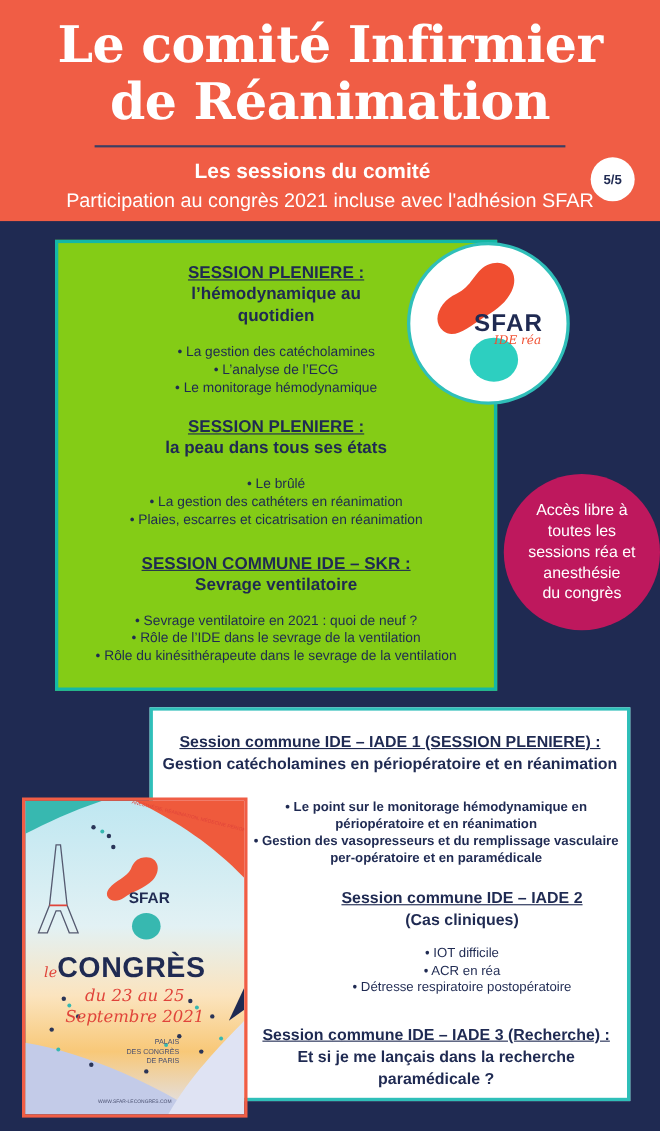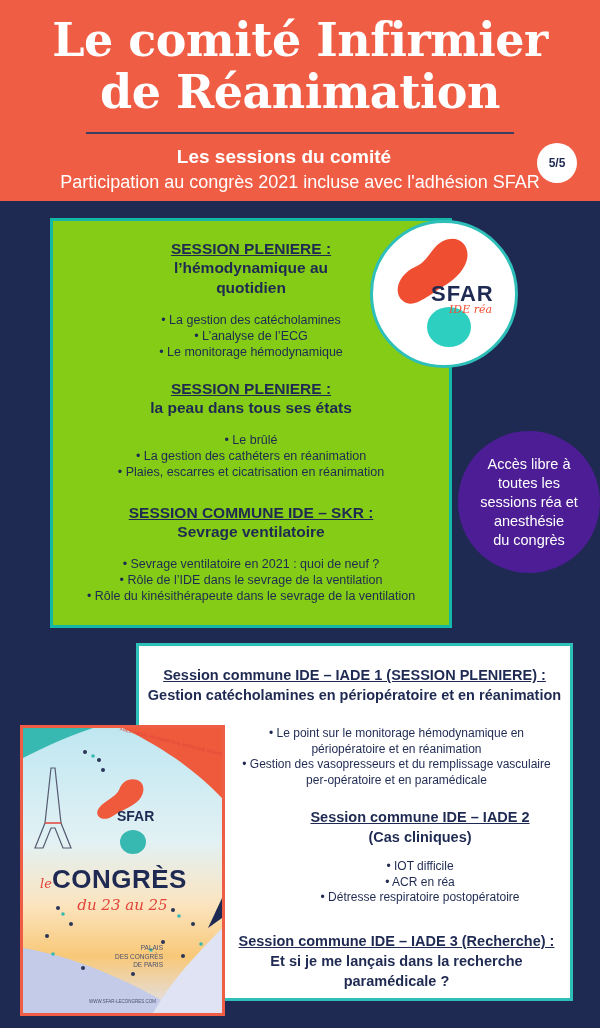--- a/index.html
+++ b/index.html
@@ -14,21 +14,21 @@
   .box1 { position:absolute; left:38px; top:218px; width:396px; height:404px; background:#84cc16; border:3px solid #14b8a6;margin-left:12px; }
   .box2 { position:absolute; left:136px; top:643px; width:431px; height:352px; background:#fff; border:3px solid #2fbfb9; }
   .sec { position:absolute; left:0; width:100%; text-align:center; color:#1f2a52; }
   .sec .h { font-weight:bold; font-size:15.5px; line-height:19px; text-decoration:underline; }
   .sec .s { font-weight:bold; font-size:15.5px; line-height:20px; }
   .sec ul { list-style:none; padding:0; margin:14px 0 0 0; font-size:12.5px; line-height:16px; }
   .box2 .sec .h, .box2 .sec .s { font-size:14.5px; }
   .box2 .sec ul { font-size:12px; line-height:15.5px; }
 
   .logo { position:absolute; left:370px; top:220px; width:148px; height:148px; border-radius:50%; background:#fff; border:3px solid #2fbfb9; box-sizing:border-box; overflow:hidden; }
-  .acces { position:absolute; left:458px; top:431px; width:142px; height:142px; border-radius:50%; background:#4c1d95; color:#fff; display:flex; align-items:center; justify-content:center; text-align:center; font-size:14.5px; line-height:19px; padding:0 4px; box-sizing:border-box; }
+  .acces { position:absolute; left:458px; top:431px; width:142px; height:142px; border-radius:50%; background:#be185d; color:#fff; display:flex; align-items:center; justify-content:center; text-align:center; font-size:14.5px; line-height:19px; padding:0 4px; box-sizing:border-box; }
 
   .poster { position:absolute; left:20px; top:725px; width:205px; height:291px; border:3px solid #f05d45; box-sizing:border-box; overflow:hidden; background:linear-gradient(180deg,#bfe7f1 0%, #e2f1f4 40%, #fbe4bf 62%, #f8c878 80%, #dfe3f2 100%); }
 </style>
 </head>
 <body>
 
 <div class="header">
   <div class="title">
     <div>Le comité Infirmier</div>
     <div>de Réanimation</div>
@@ -87,21 +87,21 @@
     <div>anesthésie</div>
     <div>du congrès</div>
   </div>
 </div>
 
 <div class="box2">
   <div class="sec" style="top:20px;">
     <div class="h">Session commune IDE – IADE 1 (SESSION PLENIERE) :</div>
     <div class="s">Gestion catécholamines en périopératoire et en réanimation</div>
   </div>
-  <div class="sec" style="top:80px; left:84px; width:347px;">
+  <div class="sec" style="top:80px; left:84px; width:347px;font-weight:bold;">
     <ul style="margin:0;">
       <li>• Le point sur le monitorage hémodynamique en</li>
       <li>périopératoire et en réanimation</li>
       <li>• Gestion des vasopresseurs et du remplissage vasculaire</li>
       <li>per-opératoire et en paramédicale</li>
     </ul>
   </div>
   <div class="sec" style="top:162px; left:84px; width:394px;">
     <div class="h">Session commune IDE – IADE 2</div>
     <div class="s">(Cas cliniques)</div>
@@ -155,20 +155,21 @@
         <circle cx="178" cy="216" r="1.8"></circle>
     </g>
   </svg>
   <div style="position:absolute;left:95px;top:14px;font-size:4.5px;color:#e0443a;transform:rotate(14deg);white-space:nowrap;">ANESTHÉSIE, RÉANIMATION, MÉDECINE PÉRIOPÉRATOIRE</div>
   <div style="position:absolute;left:94px;top:80px;font-weight:bold;font-size:14px;color:#1f2a52;">SFAR</div>
   <div style="position:absolute;left:0;top:136px;width:181px;text-align:center;">
     <span style="font-family:'DejaVu Serif',serif;font-style:italic;font-size:13px;color:#e0443a;">le</span><span style="font-weight:bold;font-size:26px;color:#1f2a52;letter-spacing:0.5px;">CONGRÈS</span>
   </div>
   <div style="position:absolute;left:0;top:168px;width:199px;text-align:center;font-family:'DejaVu Serif',serif;font-style:italic;font-size:15px;line-height:19px;color:#e0443a;">
     <div>du 23 au 25</div>
+    <div>Septembre 2021</div>
   </div>
   <div style="position:absolute;left:60px;top:216px;width:80px;text-align:right;font-size:6.5px;line-height:8.5px;color:#4a5070;">
     <div>PALAIS</div>
     <div>DES CONGRÈS</div>
     <div>DE PARIS</div>
   </div>
   <div style="position:absolute;left:0;top:271px;width:199px;text-align:center;font-size:4.5px;color:#4a5070;">WWW.SFAR-LECONGRES.COM</div>
 </div>
 
 </body></html>

